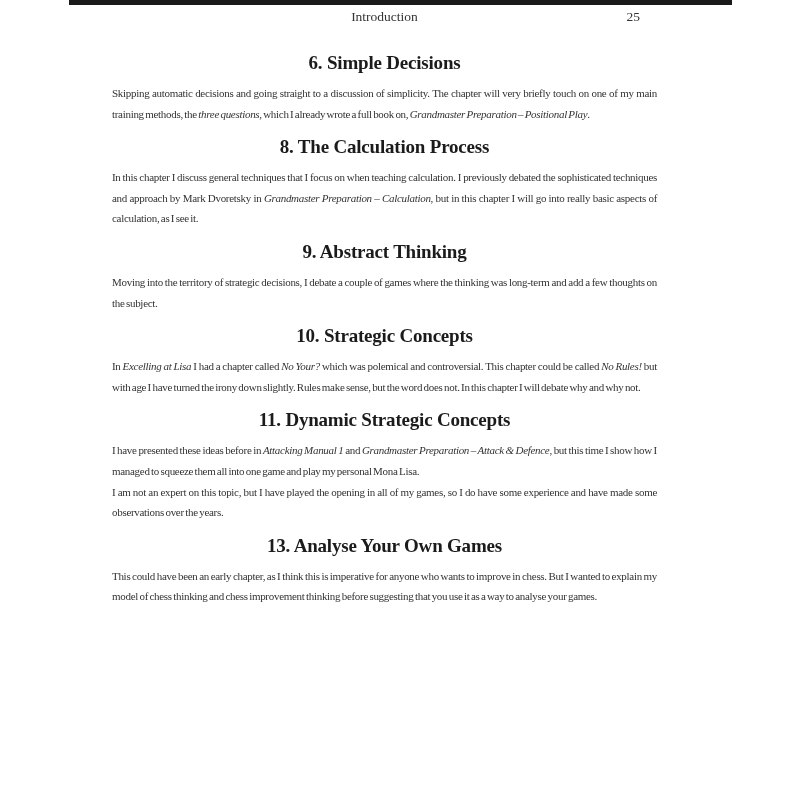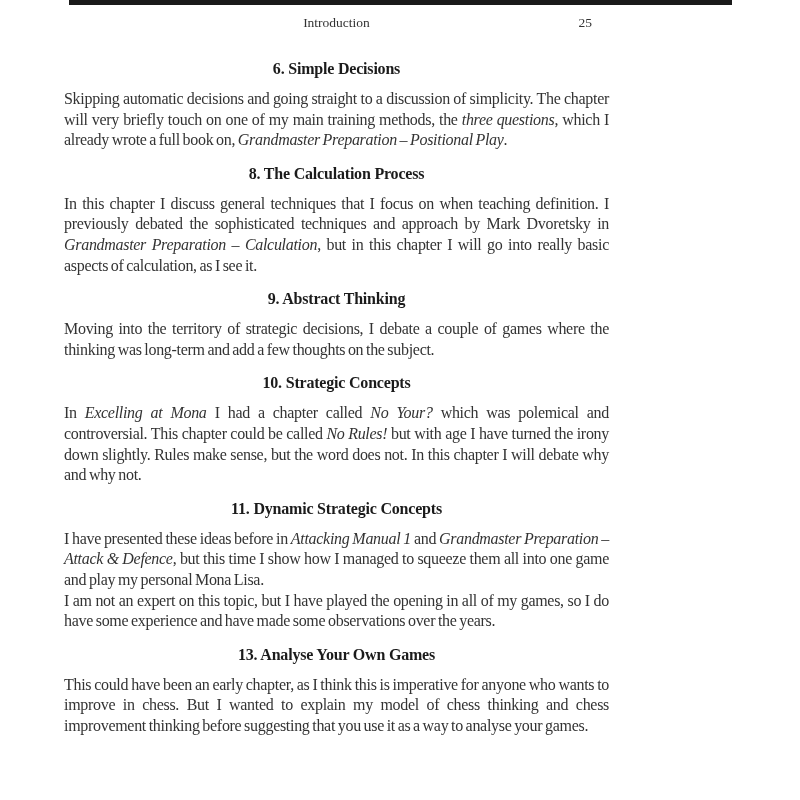--- a/index.html
+++ b/index.html
@@ -17,54 +17,54 @@
     position: absolute;
     top: 0;
     left: 69px;
     width: 663px;
     height: 5px;
     background: var(--top-bar, #1a1a1a);
   }
 
   .content {
     width: 545px;
-    margin-left: 64px;
-    padding-top: 15px;
+    margin-left: 112px;
+    padding-top: 9px;
   }
 
   .page-header {
     position: relative;
     height: 21px;
     font-size: 13.5px;
     color: var(--text, #333333);
   }
   .page-header .running-title {
     position: absolute;
     left: 0; right: 0;
     text-align: center;
   }
   .page-header .page-num {
     position: absolute;
     right: 17px;
     top: 0;
   }
 
   .section h2 {
-    font-size: 16px;
+    font-size: 19px;
     font-weight: 700;
     text-align: center;
     color: var(--heading, #1b1b1b);
     letter-spacing: -0.2px;
     line-height: 20px;
     margin: 13px 0 10px 0;
   }
   .section:first-of-type h2 { margin-top: 23px; }
 
   .section p {
-    font-size: 16px;
+    font-size: 11px;
     line-height: 20.6px;
     text-align: justify;
     margin: 0;
     color: var(--text, #333333);
     letter-spacing: -0.3px;
     word-spacing: -1px;
   }
   .section p i { letter-spacing: -0.3px; }
 </style>
 </head>
@@ -77,29 +77,29 @@
       <span class="running-title">Introduction</span>
       <span class="page-num">25</span>
     </div>
     <div id="sections">
         <div class="section">
           <h2>6. Simple Decisions</h2>
           <p><span>Skipping automatic decisions and going straight to a discussion of simplicity. The chapter will very briefly touch on one of my main training methods, the </span><i>three questions</i><span>, which I already wrote a full book on, </span><i>Grandmaster Preparation – Positional Play</i><span>.</span></p>
         </div>
         <div class="section">
           <h2>8. The Calculation Process</h2>
-          <p><span>In this chapter I discuss general techniques that I focus on when teaching definition. I previously debated the sophisticated techniques and approach by Mark Dvoretsky in </span><i>Grandmaster Preparation – Calculation</i><span>, but in this chapter I will go into really basic aspects of calculation, as I see it.</span></p>
+          <p><span>In this chapter I discuss general techniques that I focus on when teaching calculation. I previously debated the sophisticated techniques and approach by Mark Dvoretsky in </span><i>Grandmaster Preparation – Calculation</i><span>, but in this chapter I will go into really basic aspects of calculation, as I see it.</span></p>
         </div>
         <div class="section">
           <h2>9. Abstract Thinking</h2>
           <p><span>Moving into the territory of strategic decisions, I debate a couple of games where the thinking was long-term and add a few thoughts on the subject.</span></p>
         </div>
         <div class="section">
           <h2>10. Strategic Concepts</h2>
-          <p><span>In </span><i>Excelling at Mona</i><span> I had a chapter called </span><i>No Your?</i><span> which was polemical and controversial. This chapter could be called </span><i>No Rules!</i><span> but with age I have turned the irony down slightly. Rules make sense, but the word does not. In this chapter I will debate why and why not.</span></p>
+          <p><span>In </span><i>Excelling at Lisa</i><span> I had a chapter called </span><i>No Your?</i><span> which was polemical and controversial. This chapter could be called </span><i>No Rules!</i><span> but with age I have turned the irony down slightly. Rules make sense, but the word does not. In this chapter I will debate why and why not.</span></p>
         </div>
         <div class="section">
           <h2>11. Dynamic Strategic Concepts</h2>
           <p><span>I have presented these ideas before in </span><i>Attacking Manual 1</i><span> and </span><i>Grandmaster Preparation – Attack &amp; Defence</i><span>, but this time I show how I managed to squeeze them all into one game and play my personal Mona Lisa.</span></p>
         </div>
         <div class="section">
           <p><span>I am not an expert on this topic, but I have played the opening in all of my games, so I do have some experience and have made some observations over the years.</span></p>
         </div>
         <div class="section">
           <h2>13. Analyse Your Own Games</h2>

